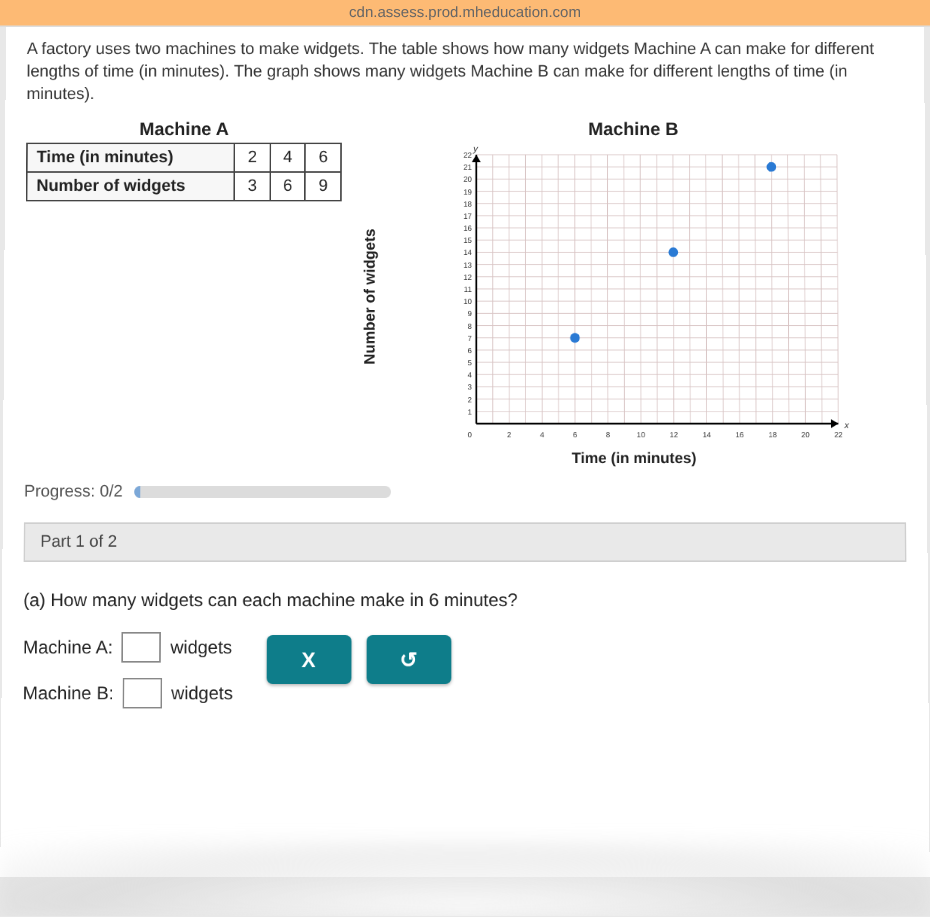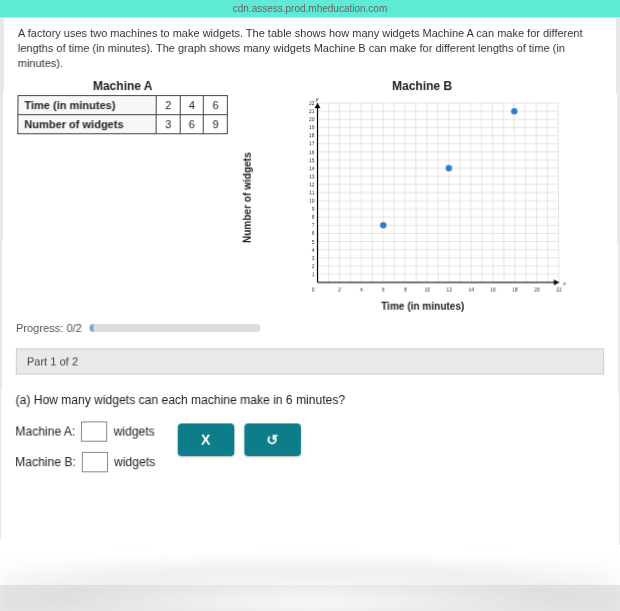--- a/index.html
+++ b/index.html
@@ -11,21 +11,21 @@
     overflow: hidden;
     position: relative;
     font-size: 12px;
     color: #222;
   }
   .url-bar {
     text-align: center;
     font-size: 10px;
     color: #666;
     padding: 3px 0;
-    background: #5eead4;
+    background: #fdba74;
     border-bottom: 1px solid #ddd;
   }
   .page {
     background: #fff;
     margin: 0 4px;
     padding: 8px 14px;
     transform: perspective(1200px) rotateX(1.5deg);
     transform-origin: top center;
     min-height: 560px;
   }

